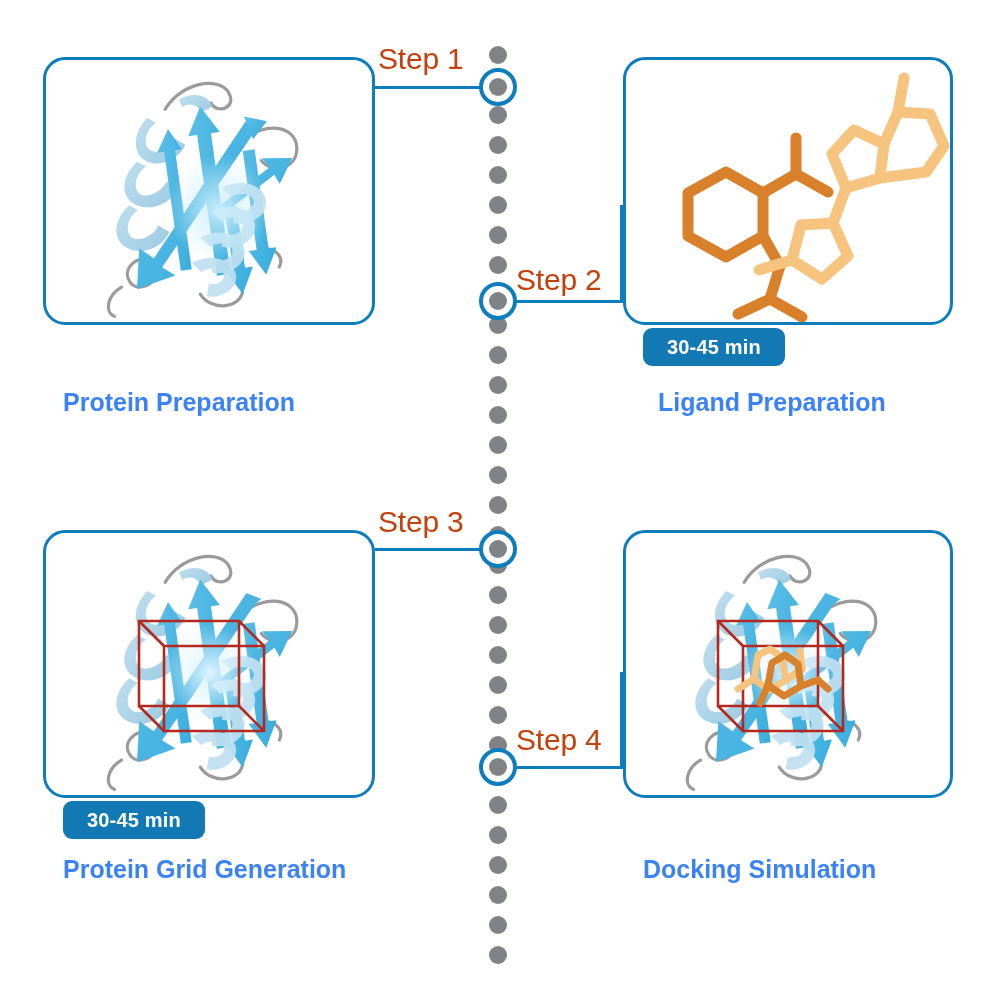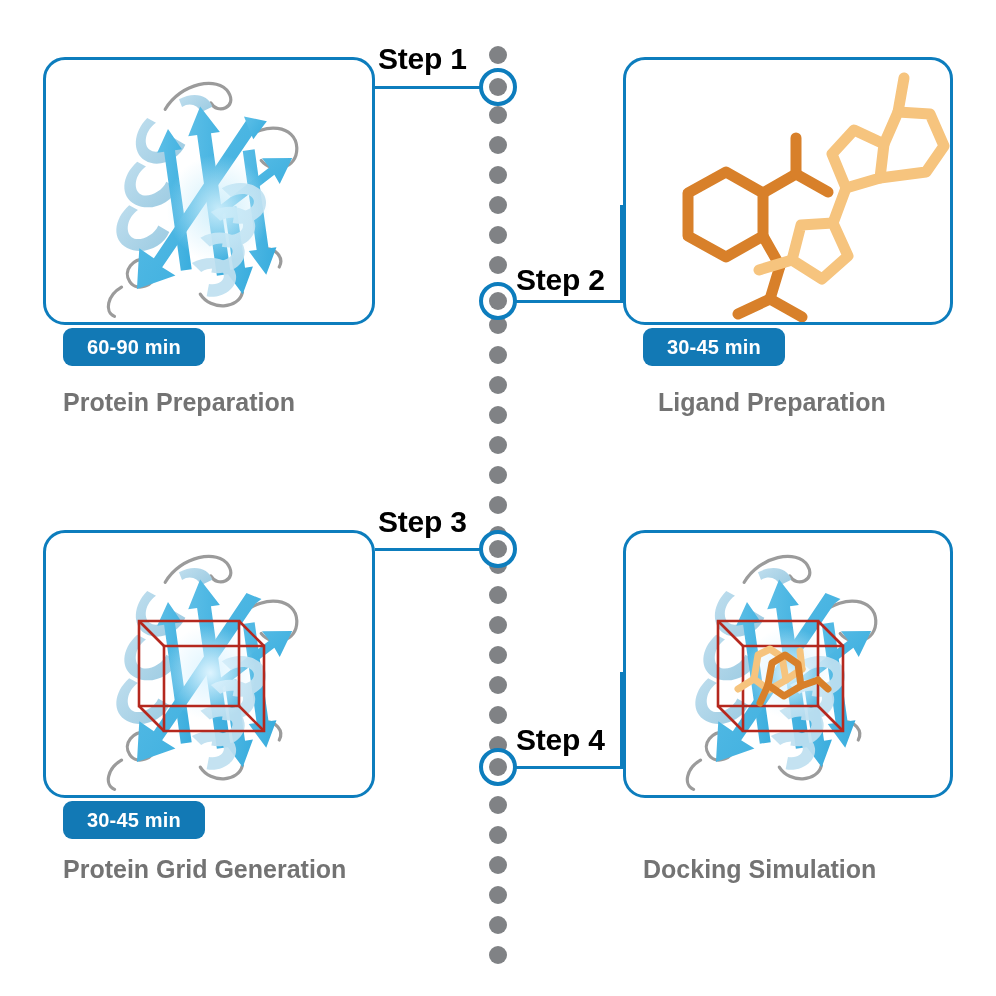--- a/index.html
+++ b/index.html
@@ -30,25 +30,25 @@
         box-sizing:border-box;overflow:hidden;}
   .card svg{display:block;}
 
   
   .badge{position:absolute;height:38px;border-radius:9px;background:#1279b5;
          color:#ffffff;font-size:20px;font-weight:bold;
          display:flex;align-items:center;justify-content:center;
          letter-spacing:.2px;box-sizing:border-box;padding:0 14px;}
 
   
-  .step-label{position:absolute;color:#000000;font-size:30px;font-weight:bold;
+  .step-label{position:absolute;color:#c2410c;font-size:30px;font-weight:normal;
               white-space:nowrap;letter-spacing:-.2px;}
 
   
-  .caption{position:absolute;color:#737373;font-size:25px;font-weight:bold;white-space:nowrap;}
+  .caption{position:absolute;color:#3b82f6;font-size:25px;font-weight:bold;white-space:nowrap;}
 </style>
 </head>
 <body>
 
 <div id="stage">
 
   <div class="timeline-dots" id="dots">
       <span class="tl-dot" style="top: 0px;"></span>
       <span class="tl-dot" style="top: 30px;"></span>
       <span class="tl-dot" style="top: 60px;"></span>
@@ -171,21 +171,20 @@
           <path d="M176 130 C196 122,218 132,218 148 C218 164,198 172,182 166 L186 154 C196 158,206 154,206 147 C206 140,194 136,184 140 Z"></path>
           <path d="M162 152 C182 144,204 154,204 170 C204 186,184 194,168 188 L172 176 C182 180,192 176,192 169 C192 162,180 158,170 162 Z"></path>
           <path d="M148 176 C168 168,190 178,190 194 C190 210,170 218,154 212 L158 200 C168 204,178 200,178 193 C178 186,166 182,156 186 Z"></path>
           <path d="M136 200 C156 192,178 202,178 218 C178 232,160 240,146 235 L150 223 C159 226,166 222,166 216 C166 209,154 206,144 210 Z"></path>
         </g>
 
         <ellipse cx="170" cy="150" rx="52" ry="54" fill="url(#glow1)"></ellipse>
       </g>
     </svg>
   </div>
-  <div class="badge" style="left:63px;top:328px;width:142px;">60-90 min</div>
   <div class="caption" style="left:63px;top:388px;">Protein Preparation</div>
 
   <div class="card" style="left:623px;top:57px;width:330px;height:268px;">
     <svg width="324" height="262" viewBox="0 0 324 262">
 
       <g stroke="#d8802a" stroke-width="11" stroke-linecap="round" stroke-linejoin="round" fill="none">
 
         <path d="M62 133 L62 176 L100 197 L137 176 L137 133 L100 112 Z"></path>
 
         <path d="M137 133 L170 114"></path>

